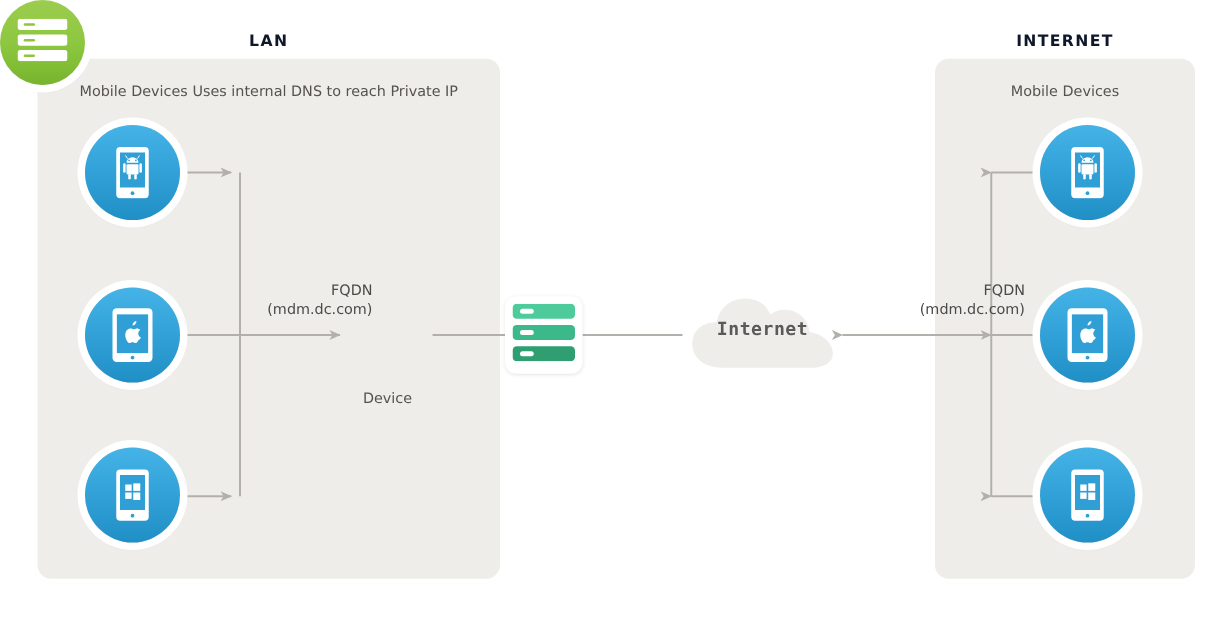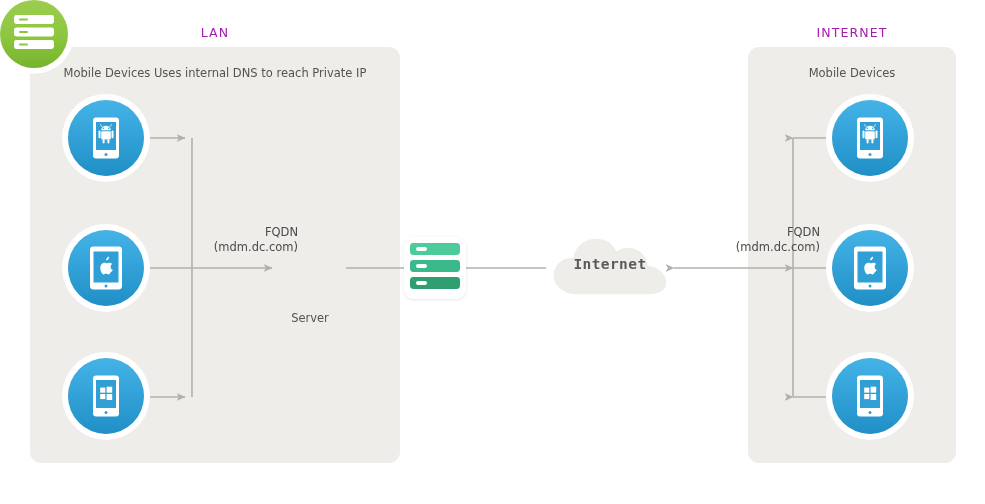--- a/index.html
+++ b/index.html
@@ -21,23 +21,23 @@
     position: absolute;
     left: 0; top: 0;
     width: 985px;
     height: 504px;
   }
 
   
   .zone-title {
     position: absolute;
     font-size: 12.5px;
-    font-weight: normal;
+    font-weight: bold;
     letter-spacing: 1.1px;
-    color: #a21caf;
+    color: #0f172a;
     text-align: center;
     white-space: nowrap;
   }
   #lan-title { left: 30px; top: 25px; width: 370px; }
   #internet-title { left: 748px; top: 25px; width: 208px; }
 
   
   .zone-panel {
     position: absolute;
     background: #efedea;
@@ -270,21 +270,21 @@
           <rect x="0" y="25" width="40" height="9" rx="2.4" fill="#ffffff"></rect>
         </g>
         <g fill="#8cc63f">
           <rect x="5" y="3.6" width="9" height="2" rx="1"></rect>
           <rect x="5" y="16.1" width="9" height="2" rx="1"></rect>
           <rect x="5" y="28.6" width="9" height="2" rx="1"></rect>
         </g>
       </svg>
     </span>
   </div>
-  <div class="node-label" id="server-label">Server</div>
+  <div class="node-label" id="server-label">Device</div>
 
   <div id="edge-node" style="left:404px; top:237px;">
     <span>
       <svg width="50" height="46" viewBox="0 0 50 46">
         <rect x="0" y="0" width="50" height="12" rx="3.4" fill="#4ecb9a"></rect>
         <rect x="0" y="17" width="50" height="12" rx="3.4" fill="#3cb98b"></rect>
         <rect x="0" y="34" width="50" height="12" rx="3.4" fill="#2f9f72"></rect>
         <g fill="#ffffff">
           <rect x="6" y="4" width="11" height="4" rx="2"></rect>
           <rect x="6" y="21" width="11" height="4" rx="2"></rect>

